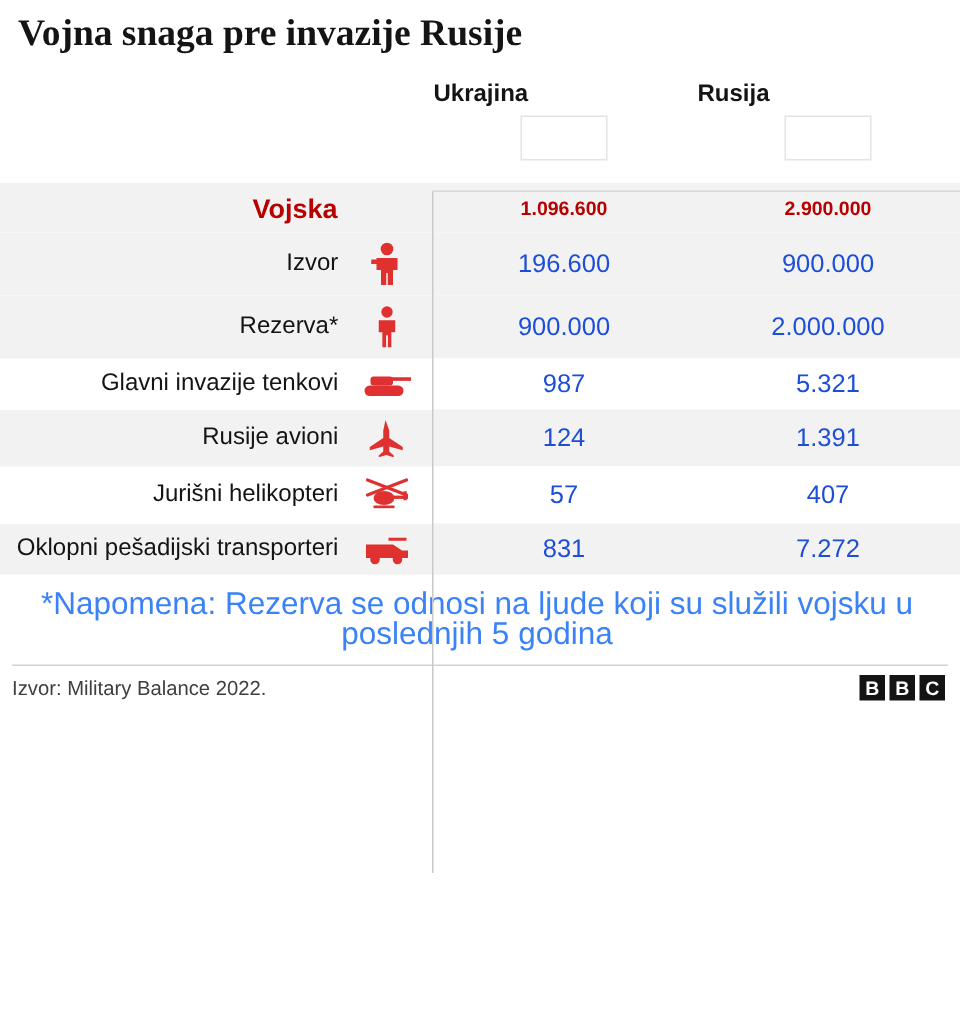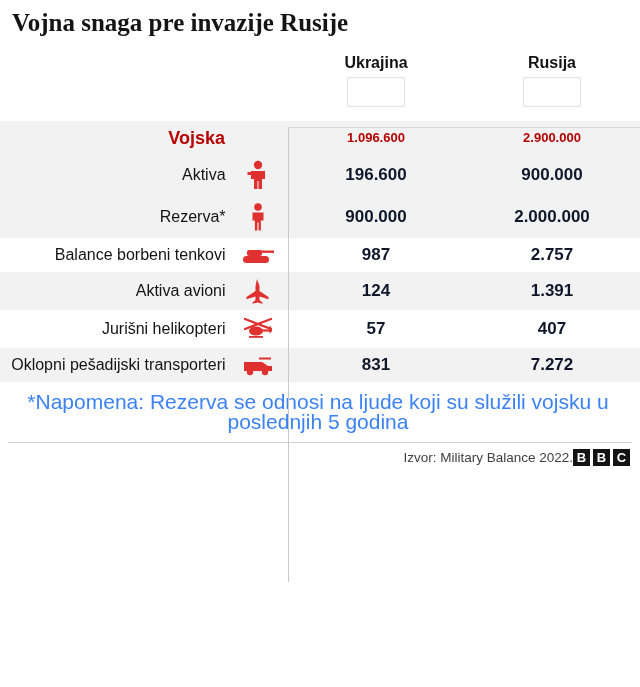--- a/index.html
+++ b/index.html
@@ -35,21 +35,21 @@
     table-layout: fixed;
   }
   table.stats col.c-label { width: 288px; }
   table.stats col.c-ukr   { width: 176px; }
   table.stats col.c-rus   { width: 176px; }
 
   th.head {
     font-size: 16px;
     font-weight: bold;
     color: #141414;
-    text-align: center;
+    text-align: left;
     vertical-align: bottom;
     padding-bottom: 4px;
     height: 34px;
   }
   th.head-blank { }
 
   .flagcell {
     text-align: center;
     padding-bottom: 10px;
     vertical-align: top;
@@ -75,23 +75,22 @@
     text-align: right;
     font-size: 16px;
     color: #141414;
     padding: 6px 8px 6px 10px;
     line-height: 20px;
   }
   td.label .labeltxt { display: inline-block; vertical-align: middle; }
   td.num {
     text-align: center;
     font-size: 17px;
-    color: #0f172a;
+    color: #1d4ed8;
     padding: 6px 10px;
-    font-weight: bold;
   }
 
   
   td.label, td.divider-anchor { position: relative; }
 
   tr.band-a td { background: #ffffff; }
   tr.band-b td { background: #f2f2f2; }
 
   tr.toprow td { font-weight: bold; color: #b80000; font-size: 13px; }
   tr.toprow td.label { color: #b80000; font-weight: bold; font-size: 18px; }
@@ -130,21 +129,21 @@
   }
   .sep-line {
     width: 624px;
     margin: 4px 8px 0 8px;
     height: 1px;
     background: #d2d2d2;
   }
   .footer {
     display: flex;
     align-items: center;
-    justify-content: flex-end;
+    justify-content: space-between;
     padding: 6px 10px 8px 8px;
   }
   .source {
     font-size: 13.5px;
     color: #3f3f3f;
   }
   .bbc-blocks { display: flex; gap: 3px; }
   .bbc-blocks span {
     display: inline-block;
     background: #141414;
@@ -200,21 +199,21 @@
         <td class="label">
           <span class="labeltxt">Vojska</span>
           <span class="icon-wrap"></span>
         </td>
         <td class="num">1.096.600</td>
         <td class="num">2.900.000</td>
       </tr>
 
       <tr class="row band-b">
         <td class="label">
-          <span class="labeltxt">Aktiva</span>
+          <span class="labeltxt">Izvor</span>
           <span class="icon-wrap">
             <svg width="22" height="30" viewBox="0 0 22 30" aria-hidden="true">
               <circle cx="11" cy="5" r="4.2" fill="#e03131"></circle>
               <path d="M4 11 h14 v8 l-3 0 v10 h-3.5 v-8 h-1 v8 H7 V19 H4 z" fill="#e03131"></path>
               <rect x="0.5" y="12" width="5" height="3" fill="#e03131"></rect>
             </svg>
           </span>
         </td>
         <td class="num">196.600</td>
         <td class="num">900.000</td>
@@ -229,36 +228,36 @@
               <path d="M3.5 10.5 h11 v8 l-2.6 0 v10 H9.6 v-8 h-1.2 v8 H5.9 V18.5 H3.5 z" fill="#e03131"></path>
             </svg>
           </span>
         </td>
         <td class="num">900.000</td>
         <td class="num">2.000.000</td>
       </tr>
 
       <tr class="row band-a">
         <td class="label">
-          <span class="labeltxt">Balance borbeni tenkovi</span>
+          <span class="labeltxt">Glavni invazije tenkovi</span>
           <span class="icon-wrap">
             <svg width="34" height="22" viewBox="0 0 34 22" aria-hidden="true">
               <rect x="2" y="12" width="26" height="7" rx="3.5" fill="#e03131"></rect>
               <rect x="6" y="6" width="15" height="6" rx="2" fill="#e03131"></rect>
               <rect x="19" y="6.5" width="14" height="2.4" fill="#e03131"></rect>
             </svg>
           </span>
         </td>
         <td class="num">987</td>
-        <td class="num">2.757</td>
+        <td class="num">5.321</td>
       </tr>
 
       <tr class="row band-b">
         <td class="label">
-          <span class="labeltxt">Aktiva avioni</span>
+          <span class="labeltxt">Rusije avioni</span>
           <span class="icon-wrap">
             <svg width="28" height="26" viewBox="0 0 28 26" aria-hidden="true">
               <path d="M13 1 l2.5 7 v5 l9 6 v2.2 l-9 -2.6 v3.4 l3 2.6 v1.2 l-5 -1.4 l-5 1.4 v-1.2 l3 -2.6 v-3.4 l-9 2.6 V19 l9 -6 V8 z" fill="#e03131"></path>
             </svg>
           </span>
         </td>
         <td class="num">124</td>
         <td class="num">1.391</td>
       </tr>
 

